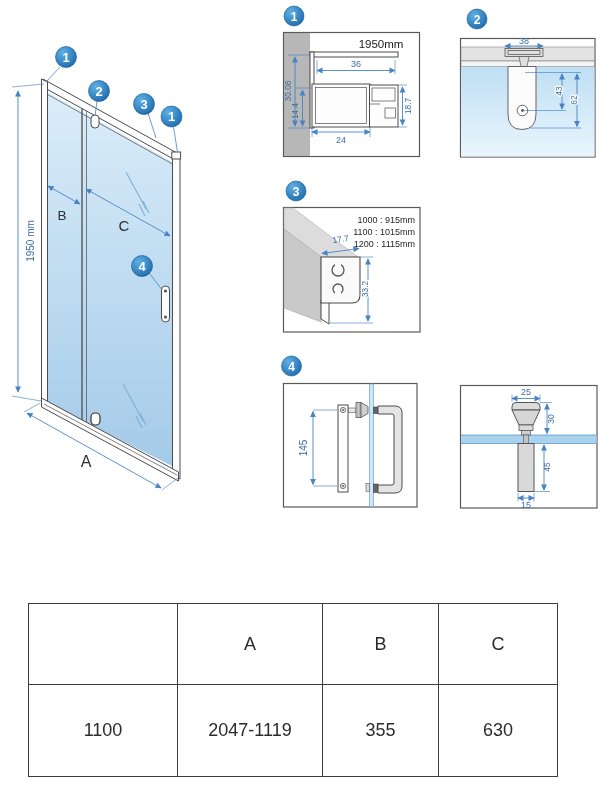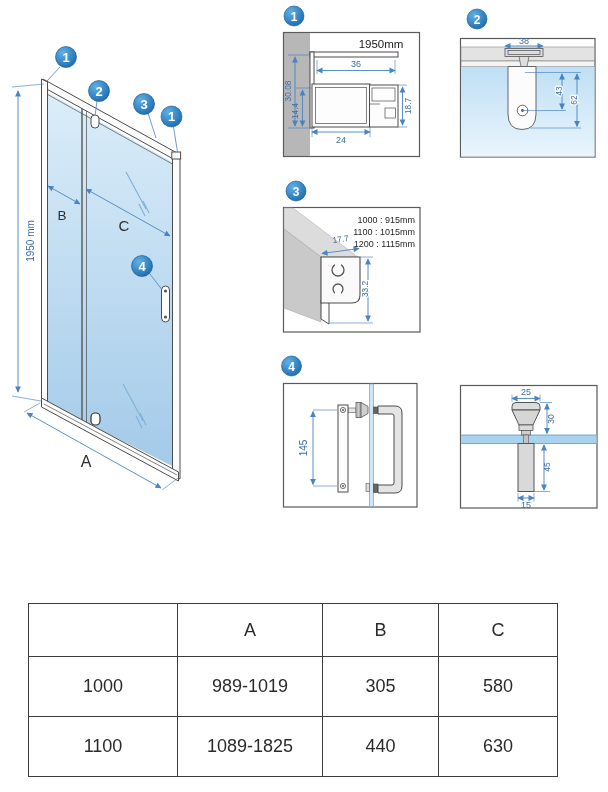--- a/index.html
+++ b/index.html
@@ -295,27 +295,21 @@
         <col style="width:119px">
     </colgroup>
     <tbody>
       <tr style="height:40px">
         <th></th>
         <th>A</th>
         <th>B</th>
         <th>C</th>
       </tr>
       <tr style="height:45px">
-        <td>1000</td>
-        <td>989-1019</td>
-        <td>305</td>
-        <td>580</td>
-      </tr>
-      <tr style="height:45px">
         <td>1100</td>
-        <td>1089-1825</td>
-        <td>440</td>
+        <td>2047-1119</td>
+        <td>355</td>
         <td>630</td>
       </tr>
     </tbody>
   </table>
 
 </div>
 
 </body></html>

